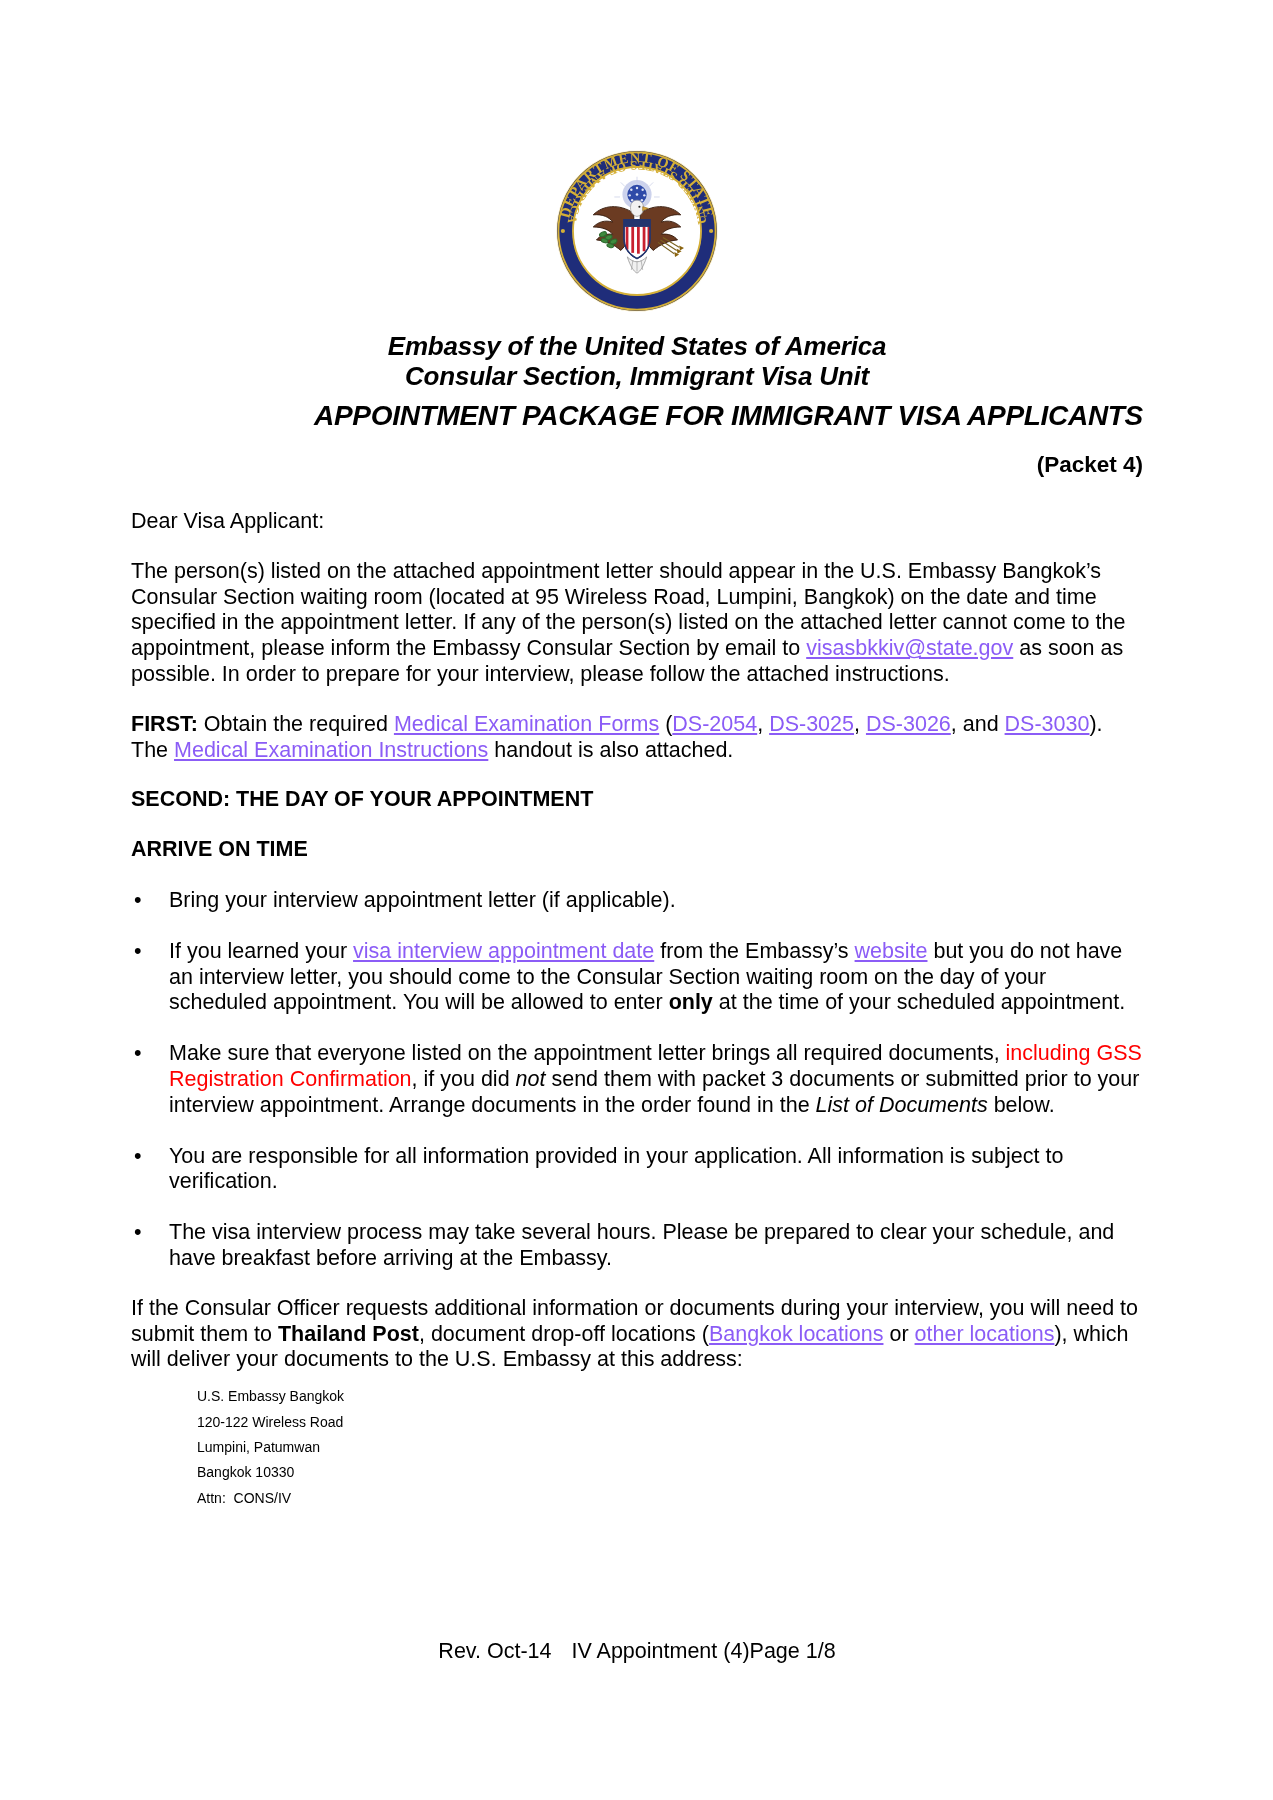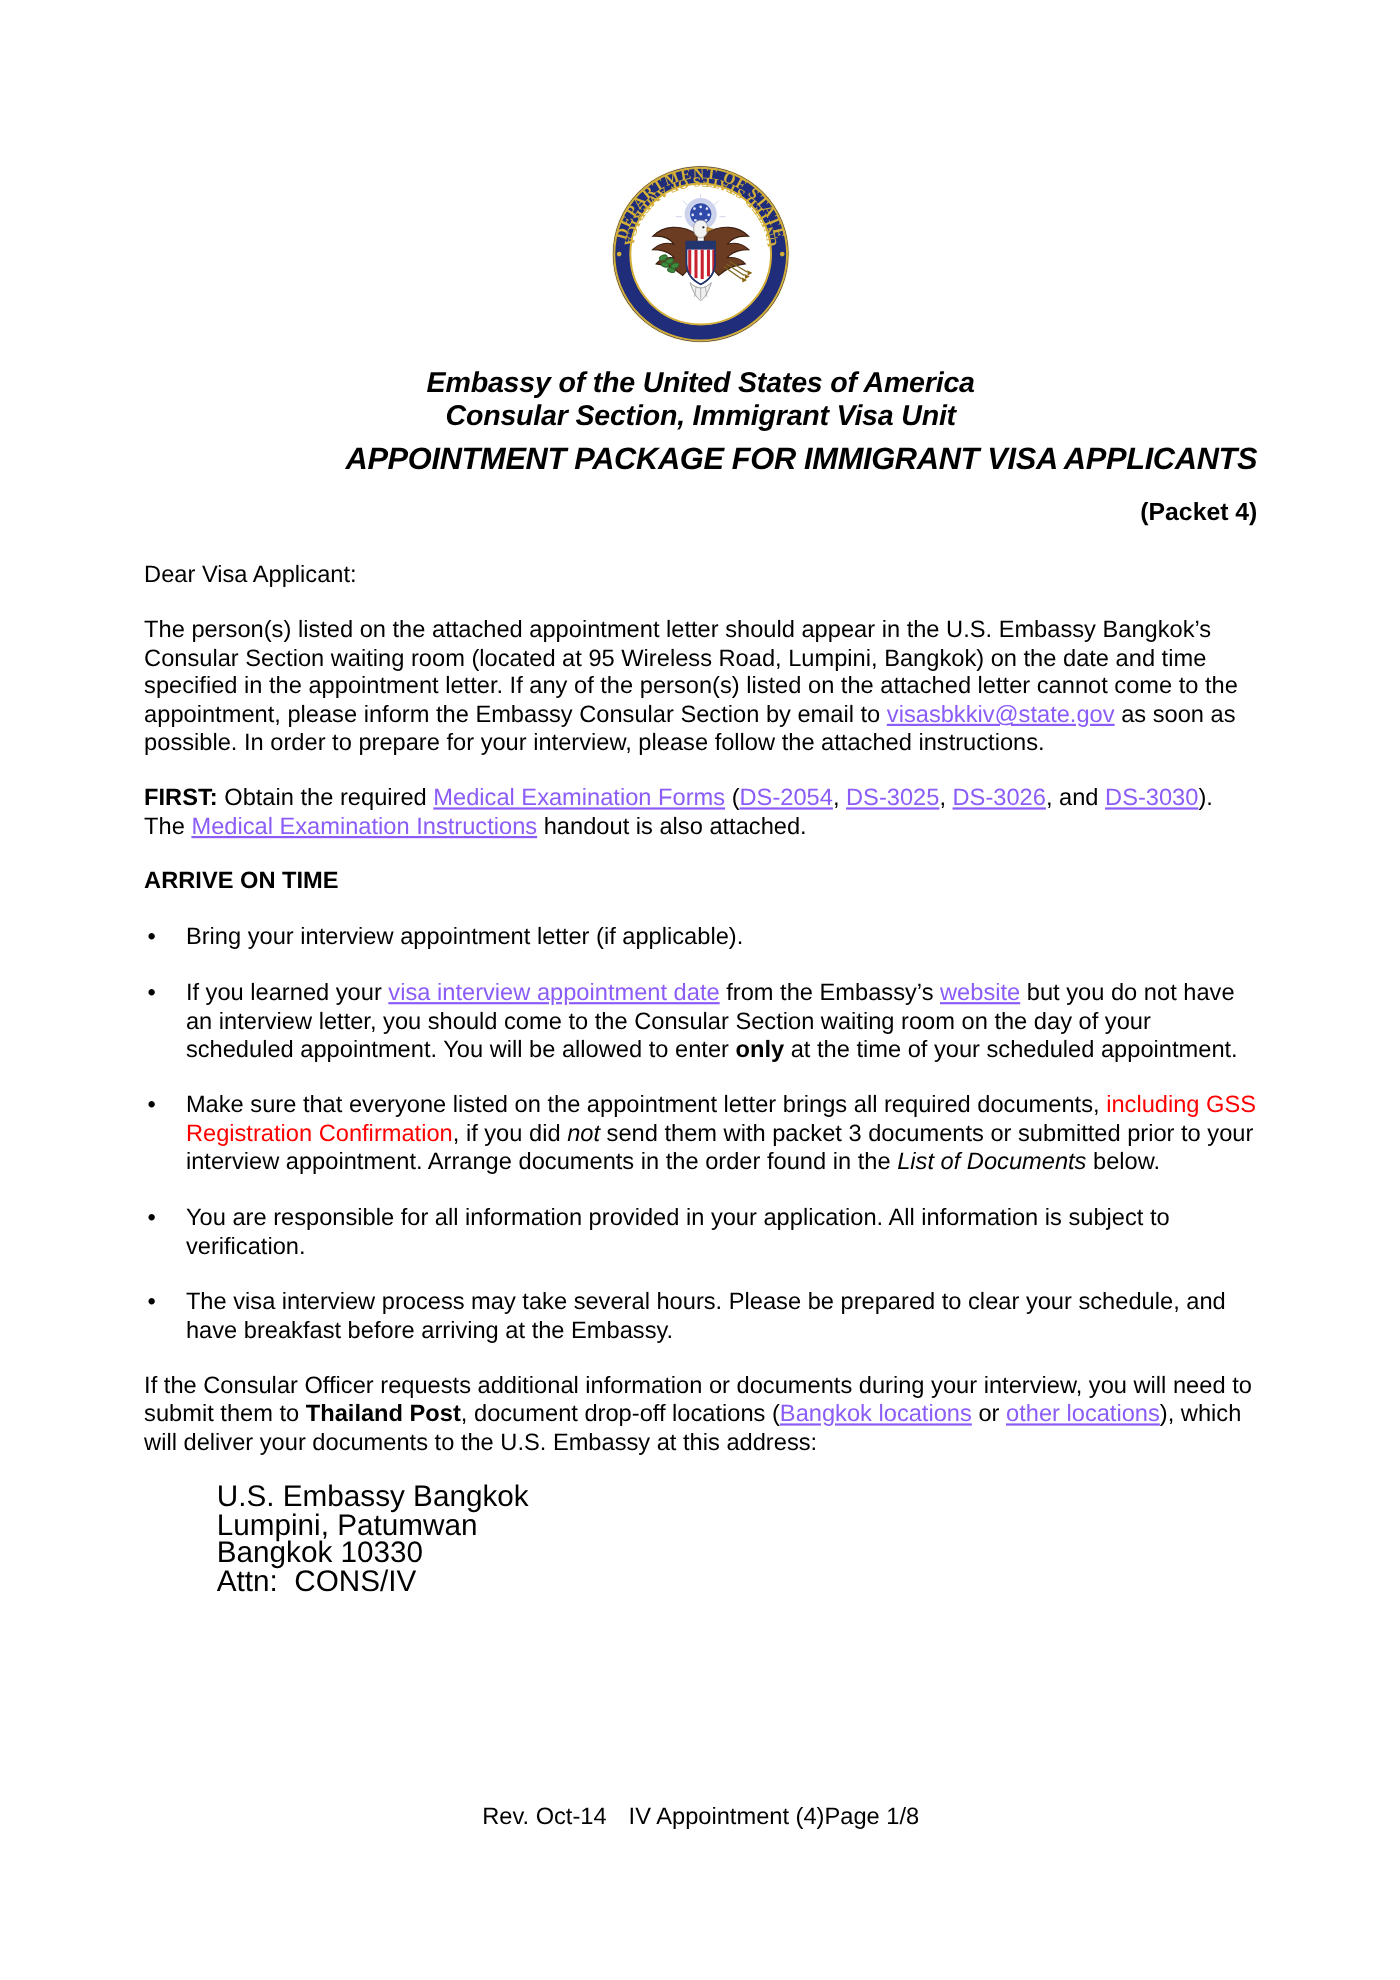--- a/index.html
+++ b/index.html
@@ -99,23 +99,23 @@
     position: absolute;
     left: 3px;
     top: 0;
     font-size: 21.5px;
     line-height: 25.8px;
   }
   .list-block { margin-top: 22px; margin-left: 36px; }
 
   
   .address {
-    margin-top: 24px;
+    margin-top: 11px;
     margin-left: 66px;
-    font-size: 27px;
+    font-size: 14px;
     line-height: 25.4px;
   }
   .address div { white-space: pre; }
 
   
   .footer {
     position: absolute;
     left: 131px;
     top: 1638px;
     width: 1012px;
@@ -245,20 +245,21 @@
 
     <div class="doc-title">APPOINTMENT PACKAGE FOR IMMIGRANT VISA APPLICANTS</div>
     <div class="doc-subtitle">(Packet 4)</div>
 
     <div class="p salutation">Dear Visa Applicant:</div>
 
     <div class="p"><span>The person(s) listed on the attached appointment letter should appear in the U.S. Embassy Bangkok’s Consular Section waiting room (located at 95 Wireless Road, Lumpini, Bangkok) on the date and time specified in the appointment letter.  If any of the person(s) listed on the attached letter cannot come to the appointment, please inform the Embassy Consular Section by email to </span><a class="link" href="#">visasbkkiv@state.gov</a><span> as soon as possible.  In order to prepare for your interview, please follow the attached instructions.</span></div>
 
     <div class="p"><span class="bold">FIRST:</span><span>  Obtain the required </span><a class="link" href="#">Medical Examination Forms</a><span> (</span><a class="link" href="#">DS-2054</a><span>, </span><a class="link" href="#">DS-3025</a><span>, </span><a class="link" href="#">DS-3026</a><span>, and </span><a class="link" href="#">DS-3030</a><span>).  The </span><a class="link" href="#">Medical Examination Instructions</a><span> handout is also attached.</span></div>
 
+    <div class="p bold">SECOND:  THE DAY OF YOUR APPOINTMENT</div>
     <div class="p bold">ARRIVE ON TIME</div>
 
     <ul class="bullets list-block">
 
       <li>
         <span class="bullet-dot">•</span>
         <span>Bring your interview appointment letter (if applicable).</span>
       </li>
 
       <li>
@@ -278,20 +279,21 @@
         <span class="bullet-dot">•</span>
         <span>The visa interview process may take several hours.  Please be prepared to clear your schedule, and have breakfast before arriving at the Embassy.</span>
       </li>
 
     </ul>
 
     <div class="p"><span>If the Consular Officer requests additional information or documents during your interview, you will need to submit them to </span><span class="bold">Thailand Post</span><span>, document drop-off locations (</span><a class="link" href="#">Bangkok locations</a><span> or </span><a class="link" href="#">other locations</a><span>), which will deliver your documents to the U.S. Embassy at this address:</span></div>
 
     <div class="address">
       <div>U.S. Embassy Bangkok</div>
+      <div>120-122 Wireless Road</div>
       <div>Lumpini, Patumwan</div>
       <div>Bangkok 10330</div>
       <div>Attn:  CONS/IV</div>
     </div>
 
   </div>
 
   <div class="footer">
     <div>Rev. Oct-14</div>
     <div class="mid">IV Appointment (4)</div>

